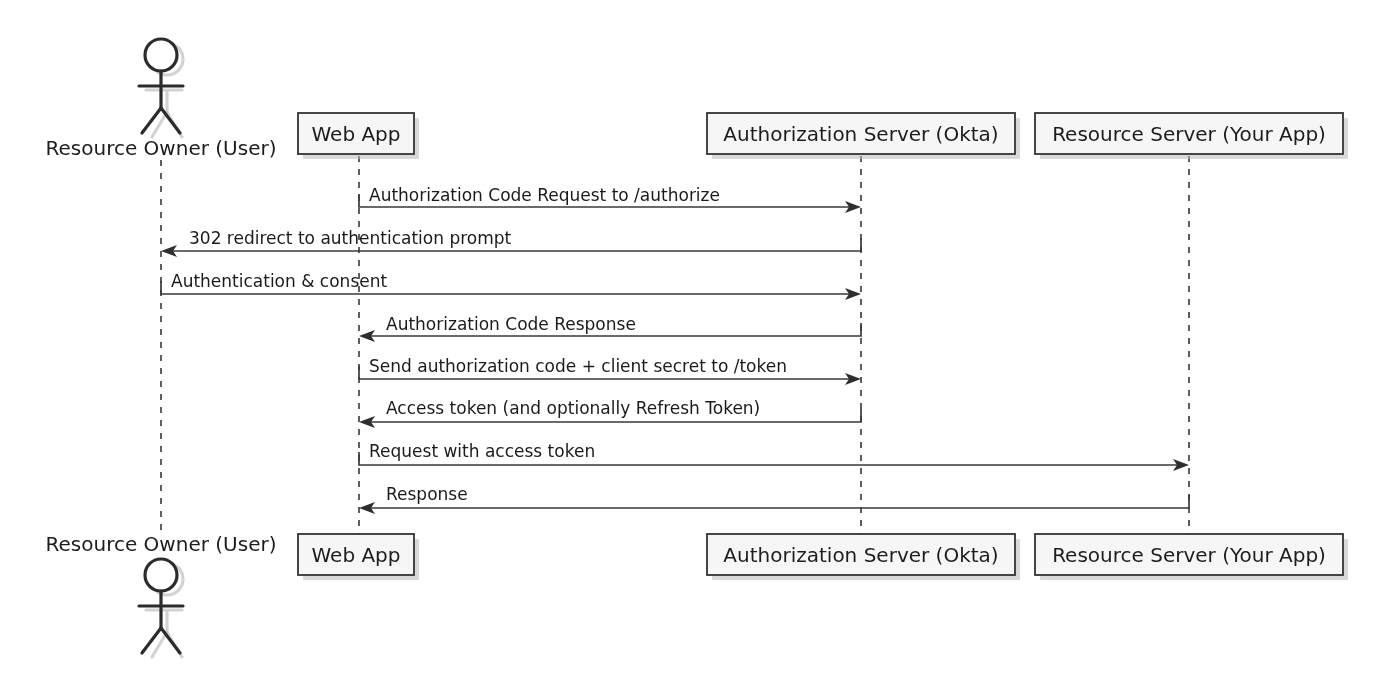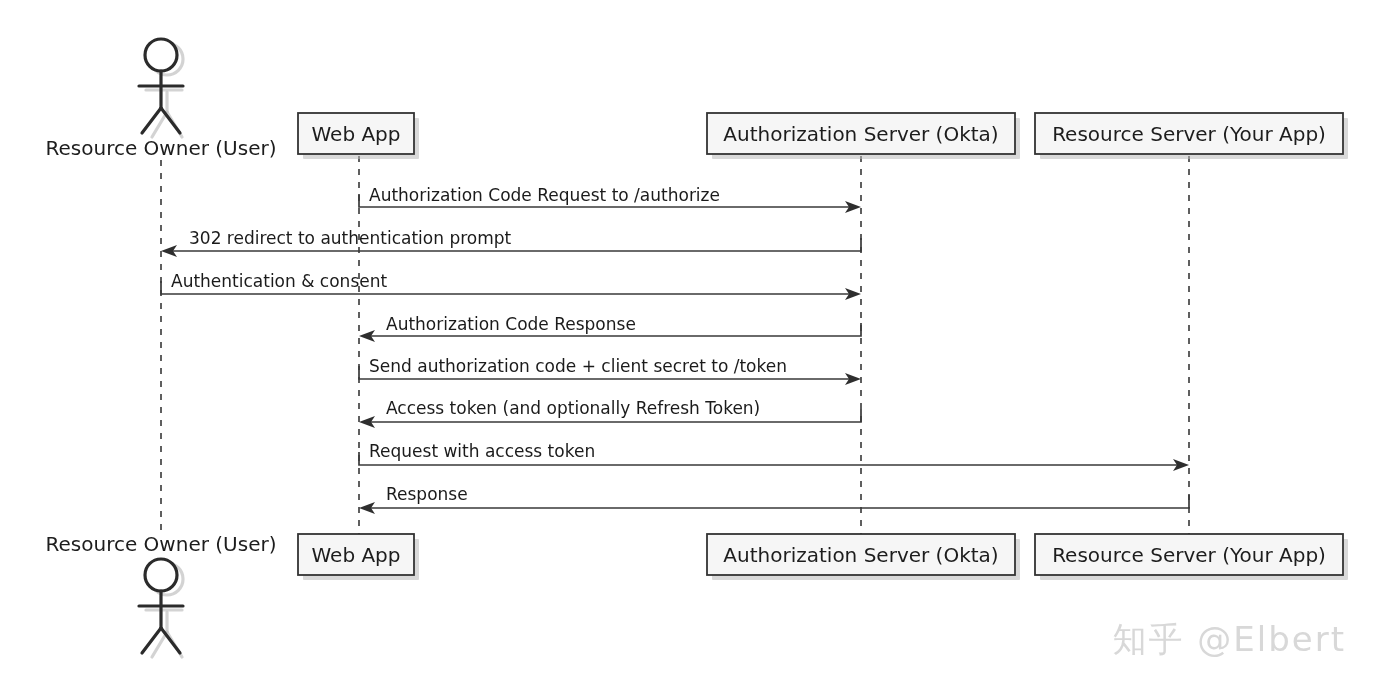--- a/index.html
+++ b/index.html
@@ -224,15 +224,14 @@
     </g>
 
     <g>
       <path class="msg-line" d="M 1189 495 L 1189 508 L 367 508"></path>
       <polygon class="arrow-head" points="359,508 375,502 371,508 375,514"></polygon>
       <text class="msg-label" x="386" y="500">Response</text>
     </g>
 
   </svg>
 
-  <div class="watermark">知乎 @Elbert</div>
 
 </div>
 
 </body></html>

